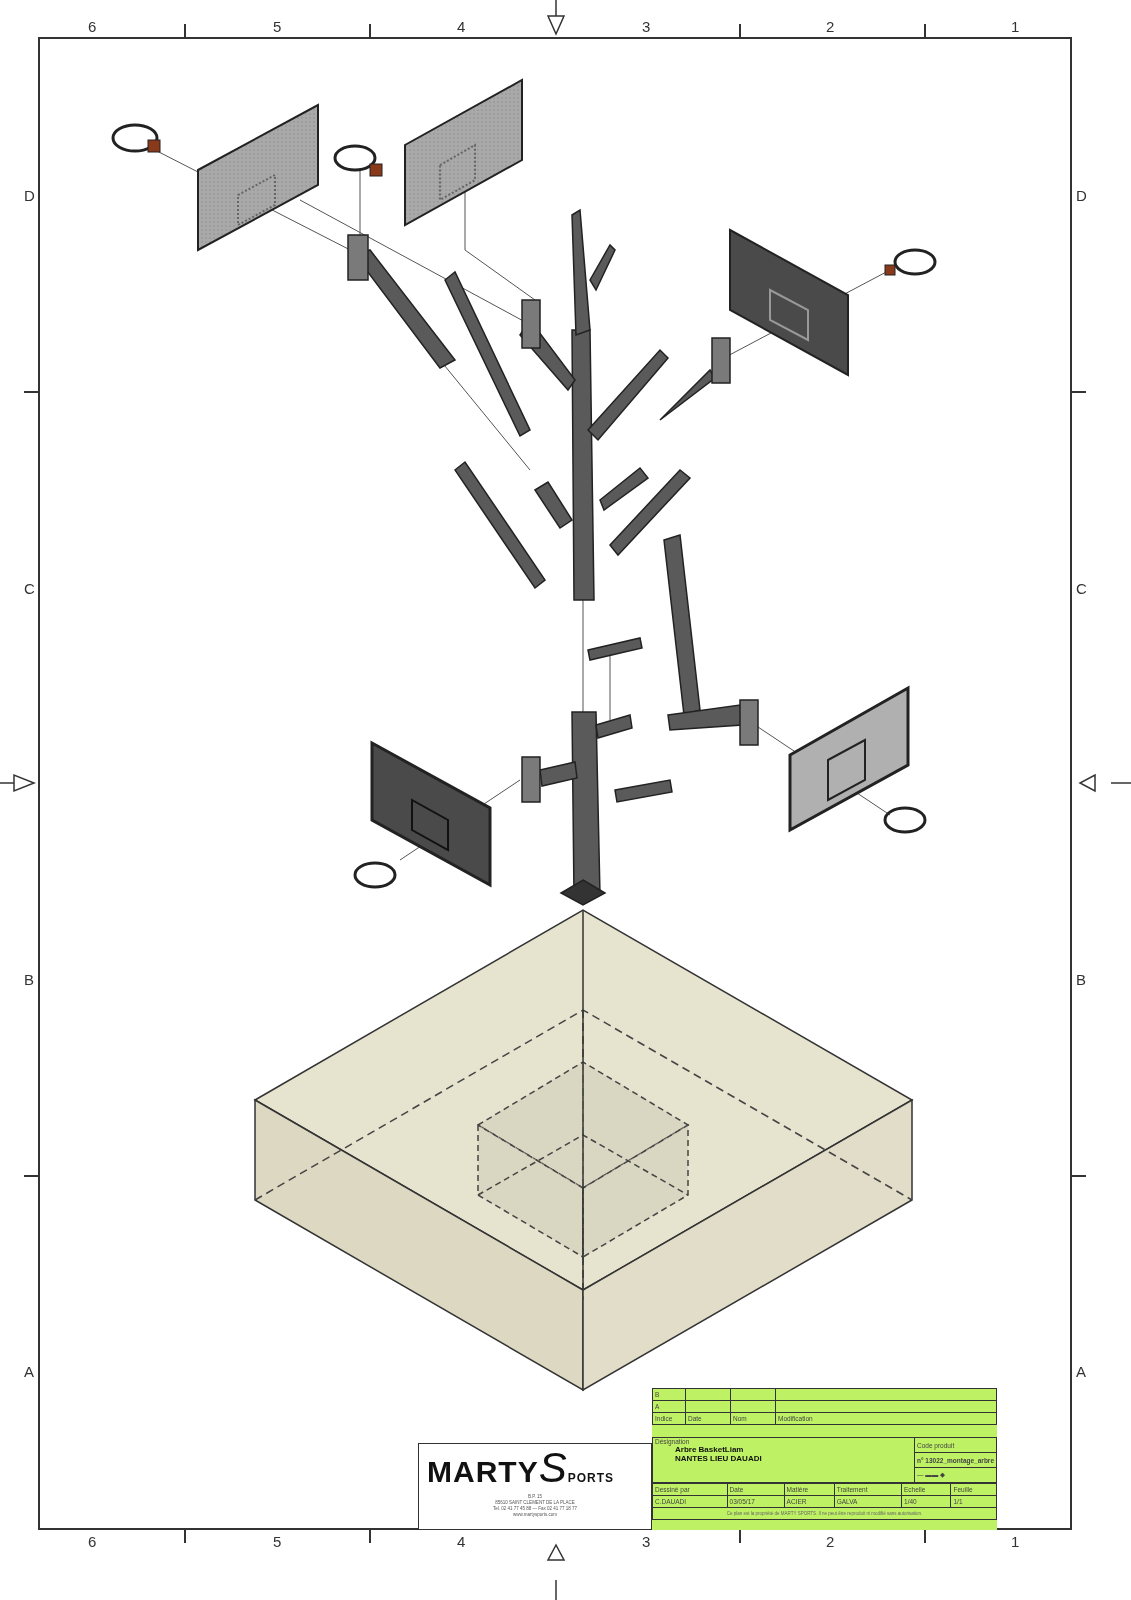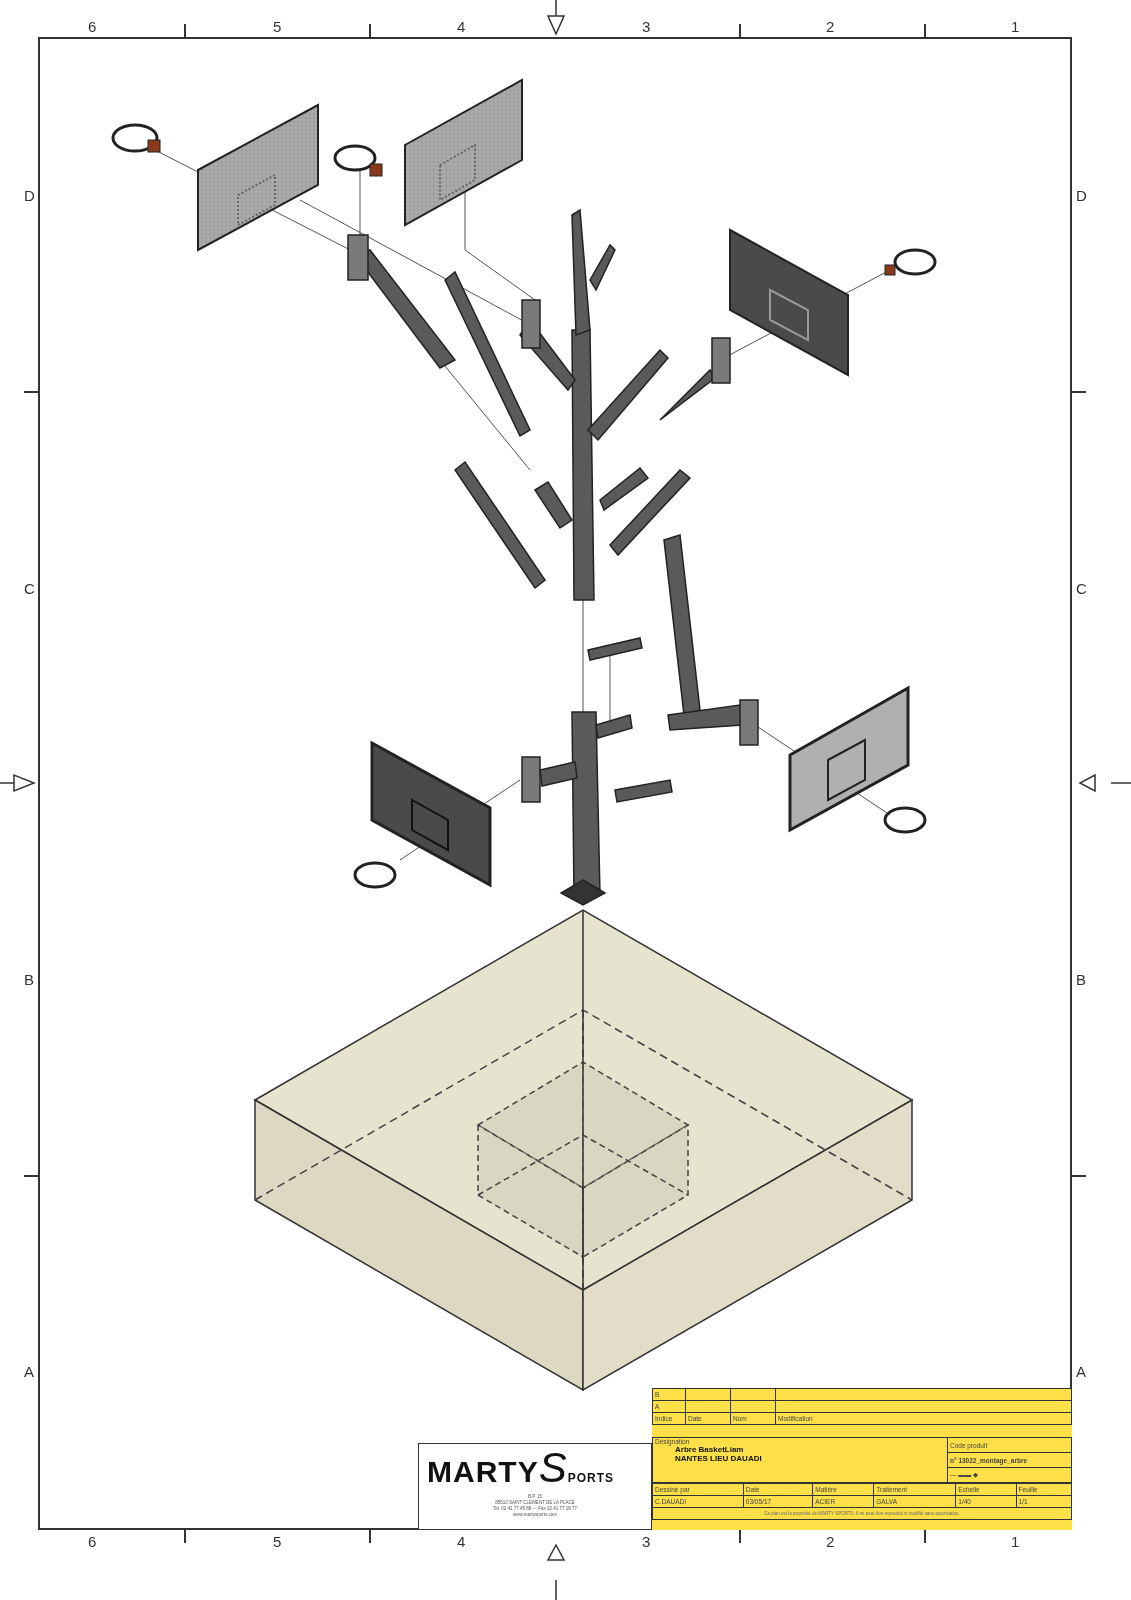--- a/index.html
+++ b/index.html
@@ -5,21 +5,21 @@
   html,body{margin:0;padding:0;background:#fff;}
   body{width:1131px;height:1600px;position:relative;overflow:hidden;font-family:"Liberation Sans",sans-serif;color:#111;}
   .frame{position:absolute;left:38px;top:37px;width:1034px;height:1493px;border:2px solid #333;box-sizing:border-box;}
   .zone{position:absolute;font-size:15px;color:#333;font-family:"Liberation Sans",sans-serif;}
   svg.drawing{position:absolute;left:0;top:0;}
   .logo-box{position:absolute;left:418px;top:1443px;width:234px;height:87px;border:1.5px solid #333;box-sizing:border-box;background:#fff;}
   .logo-main{position:absolute;left:8px;top:0;font-size:30px;font-weight:bold;letter-spacing:1px;}
   .logo-s{font-weight:normal;font-size:42px;font-style:italic;}
   .logo-sub{font-size:12px;font-weight:bold;}
   .logo-addr{position:absolute;left:0;right:0;top:50px;text-align:center;font-size:4.5px;line-height:6px;color:#555;}
-  .tb{position:absolute;left:652px;top:1388px;width:420px;height:142px;background:#fde047;}
+  .tb{position:absolute;left:652px;top:1388px;width:345px;height:142px;background:#bef264;}
   .tb table{border-collapse:collapse;width:100%;font-size:6.5px;color:#444;}
   .tb td{border:1px solid #333;padding:0 2px;height:11px;white-space:nowrap;overflow:hidden;}
   .tb .big{font-size:8px;font-weight:bold;color:#111;}
   .tb .note{font-size:4.5px;text-align:center;color:#666;}
 </style>
 </head>
 <body>
 
 <div class="frame"></div>
 

